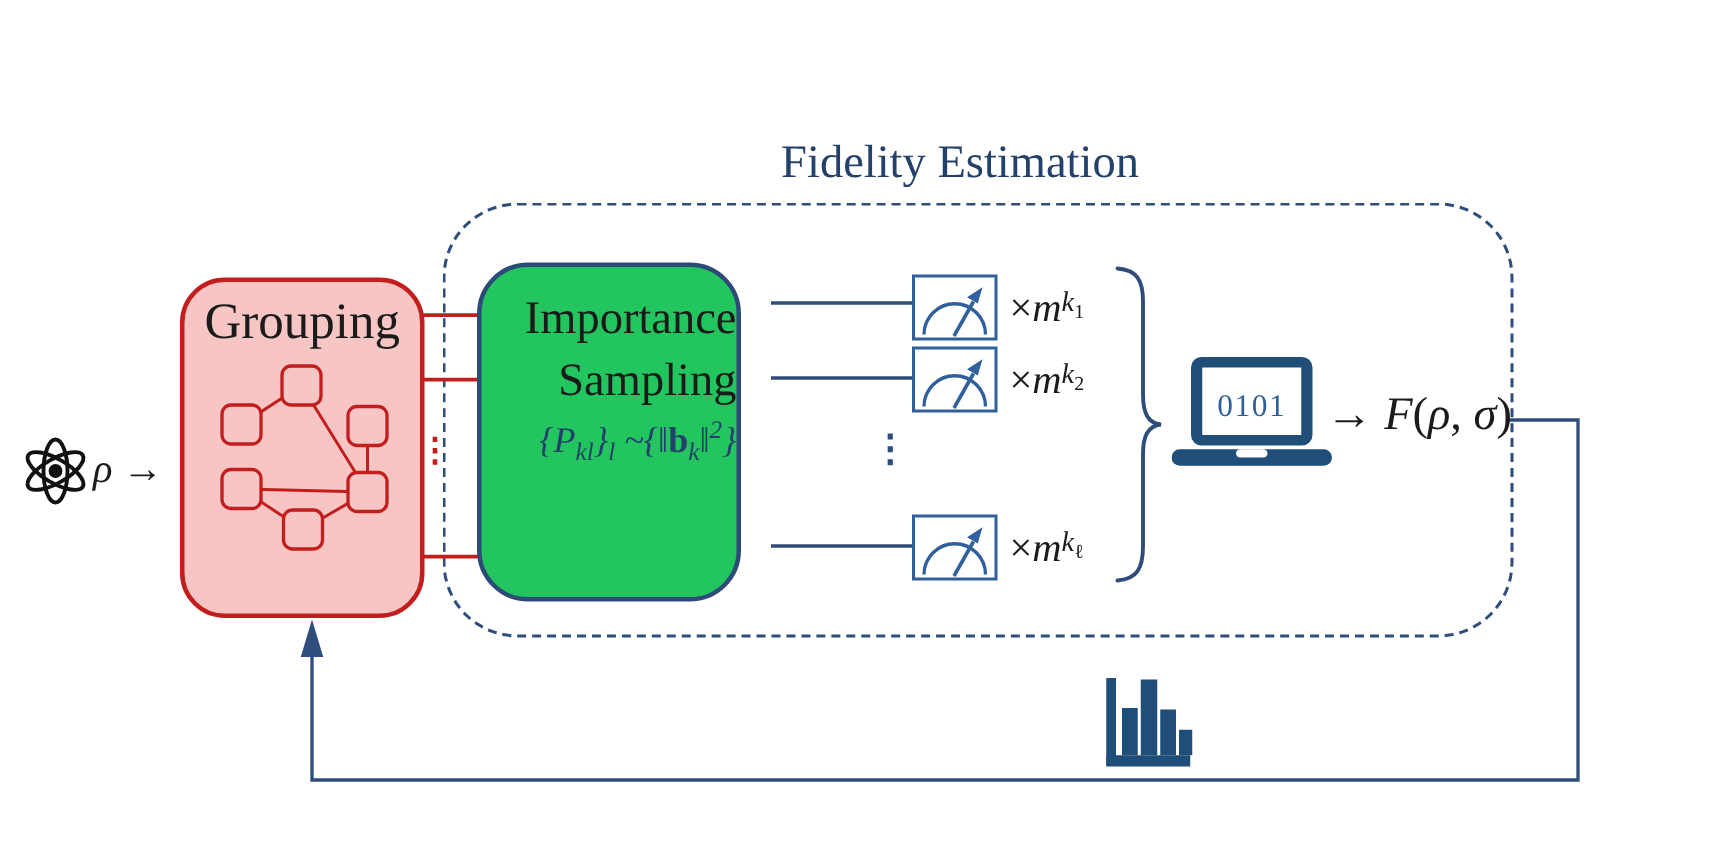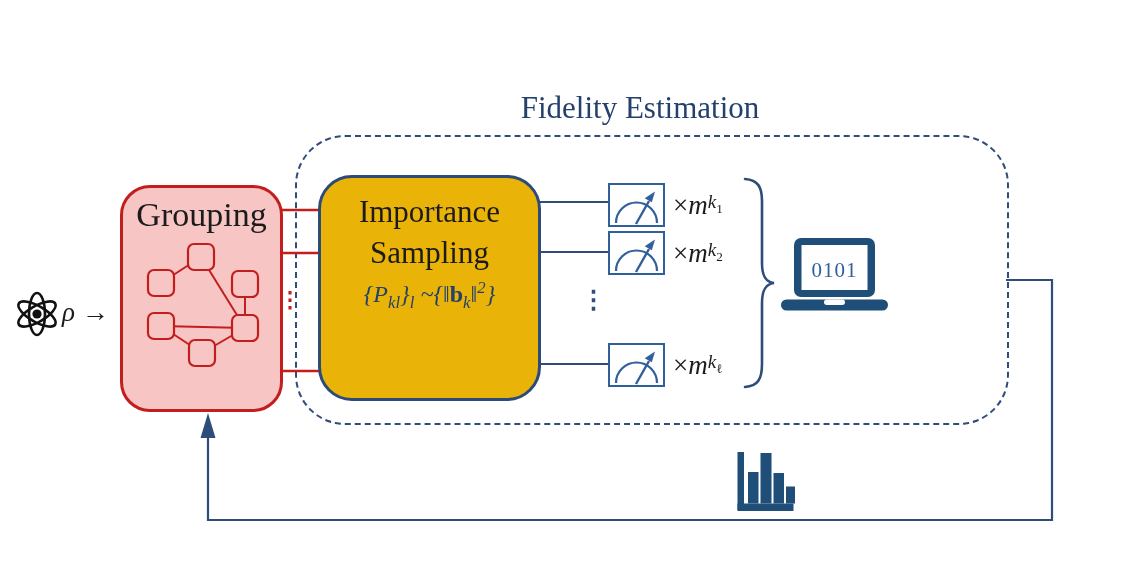--- a/index.html
+++ b/index.html
@@ -17,22 +17,22 @@
   .grouping-title{margin-top:8px;text-align:center;font-size:34px;color:#1b1b1b;line-height:1.1;}
   .grouping-graph{margin:4px auto 0;}
   
   .fidelity-container{
     left:295px;top:135px;width:714px;height:290px;box-sizing:border-box;
     border:2px dashed #2E4D7B;border-radius:50px;z-index:0;background:transparent;
   }
   .fidelity-title{left:440px;top:90px;width:400px;text-align:center;font-size:31px;color:#24416B;z-index:2;}
   
   .importance-box{
-    left:318px;top:175px;width:223px;height:226px;box-sizing:border-box;
-    background:#eab308;border:3px solid #2D4B77;border-radius:34px;z-index:2;text-align:center;
+    left:318px;top:175px;width:176px;height:226px;box-sizing:border-box;
+    background:#22c55e;border:3px solid #2D4B77;border-radius:34px;z-index:2;text-align:right;
   }
   .importance-title{margin-top:14px;font-size:31px;color:#1b1b1b;line-height:1.32;}
   .importance-formula{margin-top:7px;font-size:24px;color:#24416B;font-style:italic;font-family:Liberation Serif, serif;}
   .importance-formula b{font-style:normal;}
   sub{font-size:70%;line-height:0;}
   sup{font-size:70%;line-height:0;}
   
   .gauge{
     width:57px;height:44px;box-sizing:border-box;background:#ffffff;
     border:2px solid #30609C;z-index:3;
@@ -146,20 +146,21 @@
   <span class="abs v-ellipsis-blue">⋮</span>
 
   <svg class="abs icon-layer" style="left:781px;top:238px" width="107" height="73" viewBox="0 0 107 73">
     <rect x="13" y="0" width="81" height="59" rx="7" fill="#1F4E79"></rect>
     <rect x="20.5" y="7" width="66" height="45" fill="#ffffff"></rect>
     <text x="53.5" y="39" text-anchor="middle" font-size="21" fill="#30609C" font-family="Liberation Serif, DejaVu Serif, serif" letter-spacing="1">0101</text>
     <rect x="0" y="61.5" width="107" height="11" rx="5.5" fill="#1F4E79"></rect>
     <rect x="43" y="61.5" width="21" height="5.5" rx="2.75" fill="#ffffff"></rect>
   </svg>
 
+  <span class="abs output-label">→ <i>F</i>(<i>ρ</i>, <i>σ</i>)</span>
 
   <svg class="abs icon-layer" style="left:737px;top:450px" width="58" height="63" viewBox="0 0 58 63">
     <g fill="#1F4E79">
       <rect x="0.5" y="2" width="6.5" height="58"></rect>
       <rect x="0.5" y="53.5" width="56" height="7.5"></rect>
       <rect x="11" y="22" width="10.5" height="31.5"></rect>
       <rect x="23.5" y="3" width="11" height="50.5"></rect>
       <rect x="36.5" y="23" width="10.5" height="30.5"></rect>
       <rect x="49" y="36.5" width="9" height="17"></rect>
     </g>

